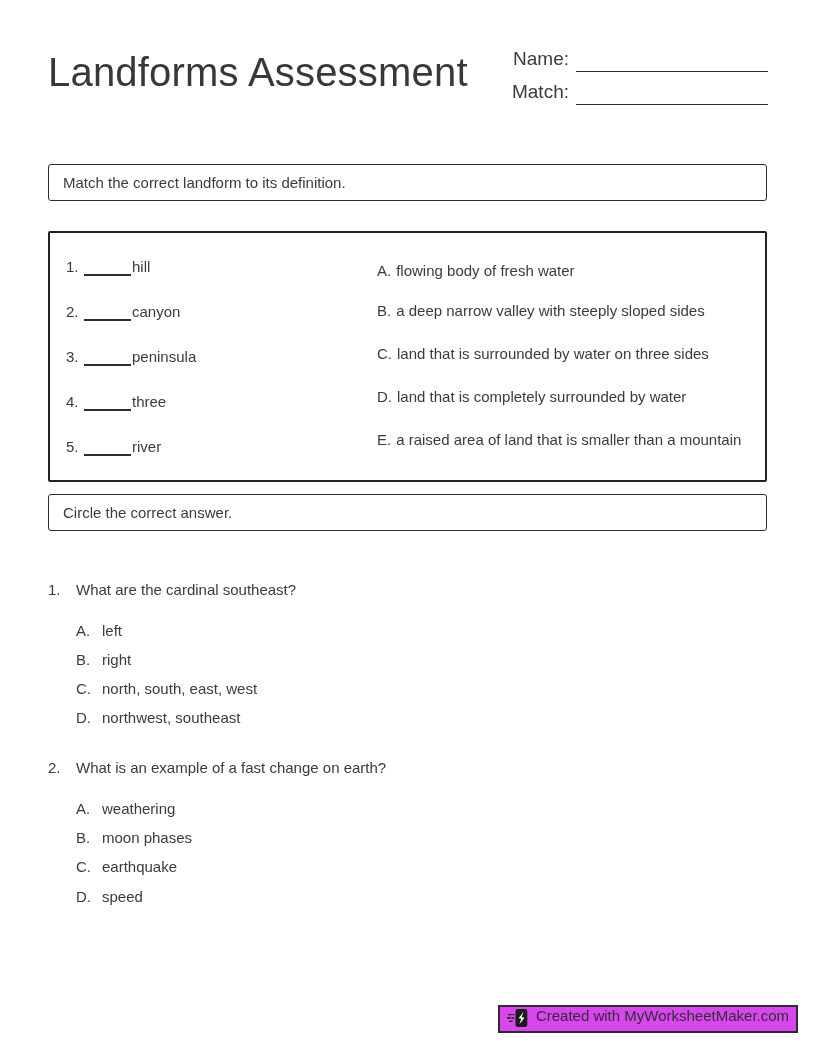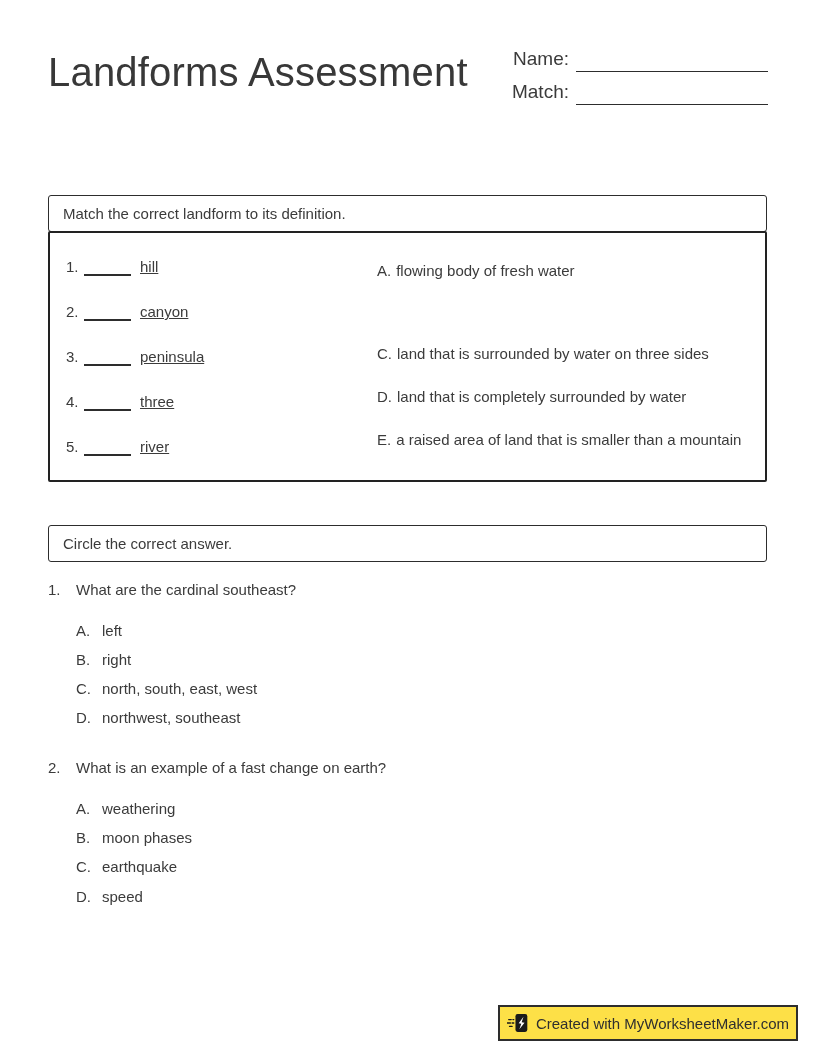--- a/index.html
+++ b/index.html
@@ -31,42 +31,42 @@
   .field-line {
     width: 192px; height: 24px; margin-left: 7px;
     border-bottom: 1.5px solid #2d2d2d;
   }
 
   
   .instruction-box {
     position: absolute; left: 48px; width: 719px; height: 37px;
     border: 1.5px solid #2d2d2d; border-radius: 3px;
     display: flex; align-items: center; padding-left: 14px;
-    font-size: 15px; color: #3b3b3b; background: #fff; margin-top: 31px;
+    font-size: 15px; color: #3b3b3b; background: #fff;
   }
   .box-match-instr { top: 164px; }
   .box-circle-instr { top: 494px; }
 
   
   .match-box {
     position: absolute; left: 48px; top: 231px; width: 719px; height: 251px;
     border: 2px solid #222222; border-radius: 2px; background: #fff;
   }
   .term-row {
     position: absolute; left: 16px; height: 20px;
     display: flex; align-items: baseline;
     font-size: 15px; color: #3b3b3b;
   }
   .term-num { display: inline-block; min-width: 16px; }
   .term-blank {
     display: inline-block; width: 47px; height: 14px;
     border-bottom: 2px solid #2d2d2d; margin-left: 2px;
     position: relative; top: 4px;
   }
-  .term-label { margin-left: 9px; text-decoration: underline; }
+  .term-label { margin-left: 1px; }
 
   .def-row {
     position: absolute; left: 327px; height: 20px;
     font-size: 15px; color: #3b3b3b; white-space: nowrap;
   }
   .def-letter { margin-right: 5px; }
 
   
   .mc-question {
     position: absolute; left: 48px; display: flex;
@@ -74,23 +74,23 @@
   }
   .mc-qnum { width: 28px; }
   .mc-option {
     position: absolute; left: 76px; display: flex;
     font-size: 15px; color: #3b3b3b;
   }
   .mc-letter { width: 26px; }
 
   
   .footer-box {
-    position: absolute; left: 498px; top: 1005px; width: 300px; height: 36px;
-    border: 2px solid #2d2d2d; background: #fde047;
-    display: flex; align-items: center; justify-content: center; gap: 7px;
+    position: absolute; left: 498px; top: 1005px; width: 300px; height: 28px;
+    border: 2px solid #2d2d2d; background: #d946ef;
+    display: flex; align-items: flex-start; justify-content: center; gap: 7px;
   }
   .footer-icon { display: inline-flex; flex: 0 0 auto; }
   .footer-text { font-size: 15px; color: #2f2f2f; white-space: nowrap; }
 </style>
 </head>
 <body>
 
 <div class="page">
 
   <h1 class="title">Landforms Assessment</h1>
@@ -133,20 +133,23 @@
       <span class="term-label">three</span>
     </div>
     <div class="term-row" style="top:205px">
       <span class="term-num">5.</span>
       <span class="term-blank"></span>
       <span class="term-label">river</span>
     </div>
 
     <div class="def-row" style="top:29px">
       <span class="def-letter">A.</span><span>flowing body of fresh water</span>
+    </div>
+    <div class="def-row" style="top:69px">
+      <span class="def-letter">B.</span><span>a deep narrow valley with steeply sloped sides</span>
     </div>
     <div class="def-row" style="top:112px">
       <span class="def-letter">C.</span><span>land that is surrounded by water on three sides</span>
     </div>
     <div class="def-row" style="top:155px">
       <span class="def-letter">D.</span><span>land that is completely surrounded by water</span>
     </div>
     <div class="def-row" style="top:198px">
       <span class="def-letter">E.</span><span>a raised area of land that is smaller than a mountain</span>
     </div>

